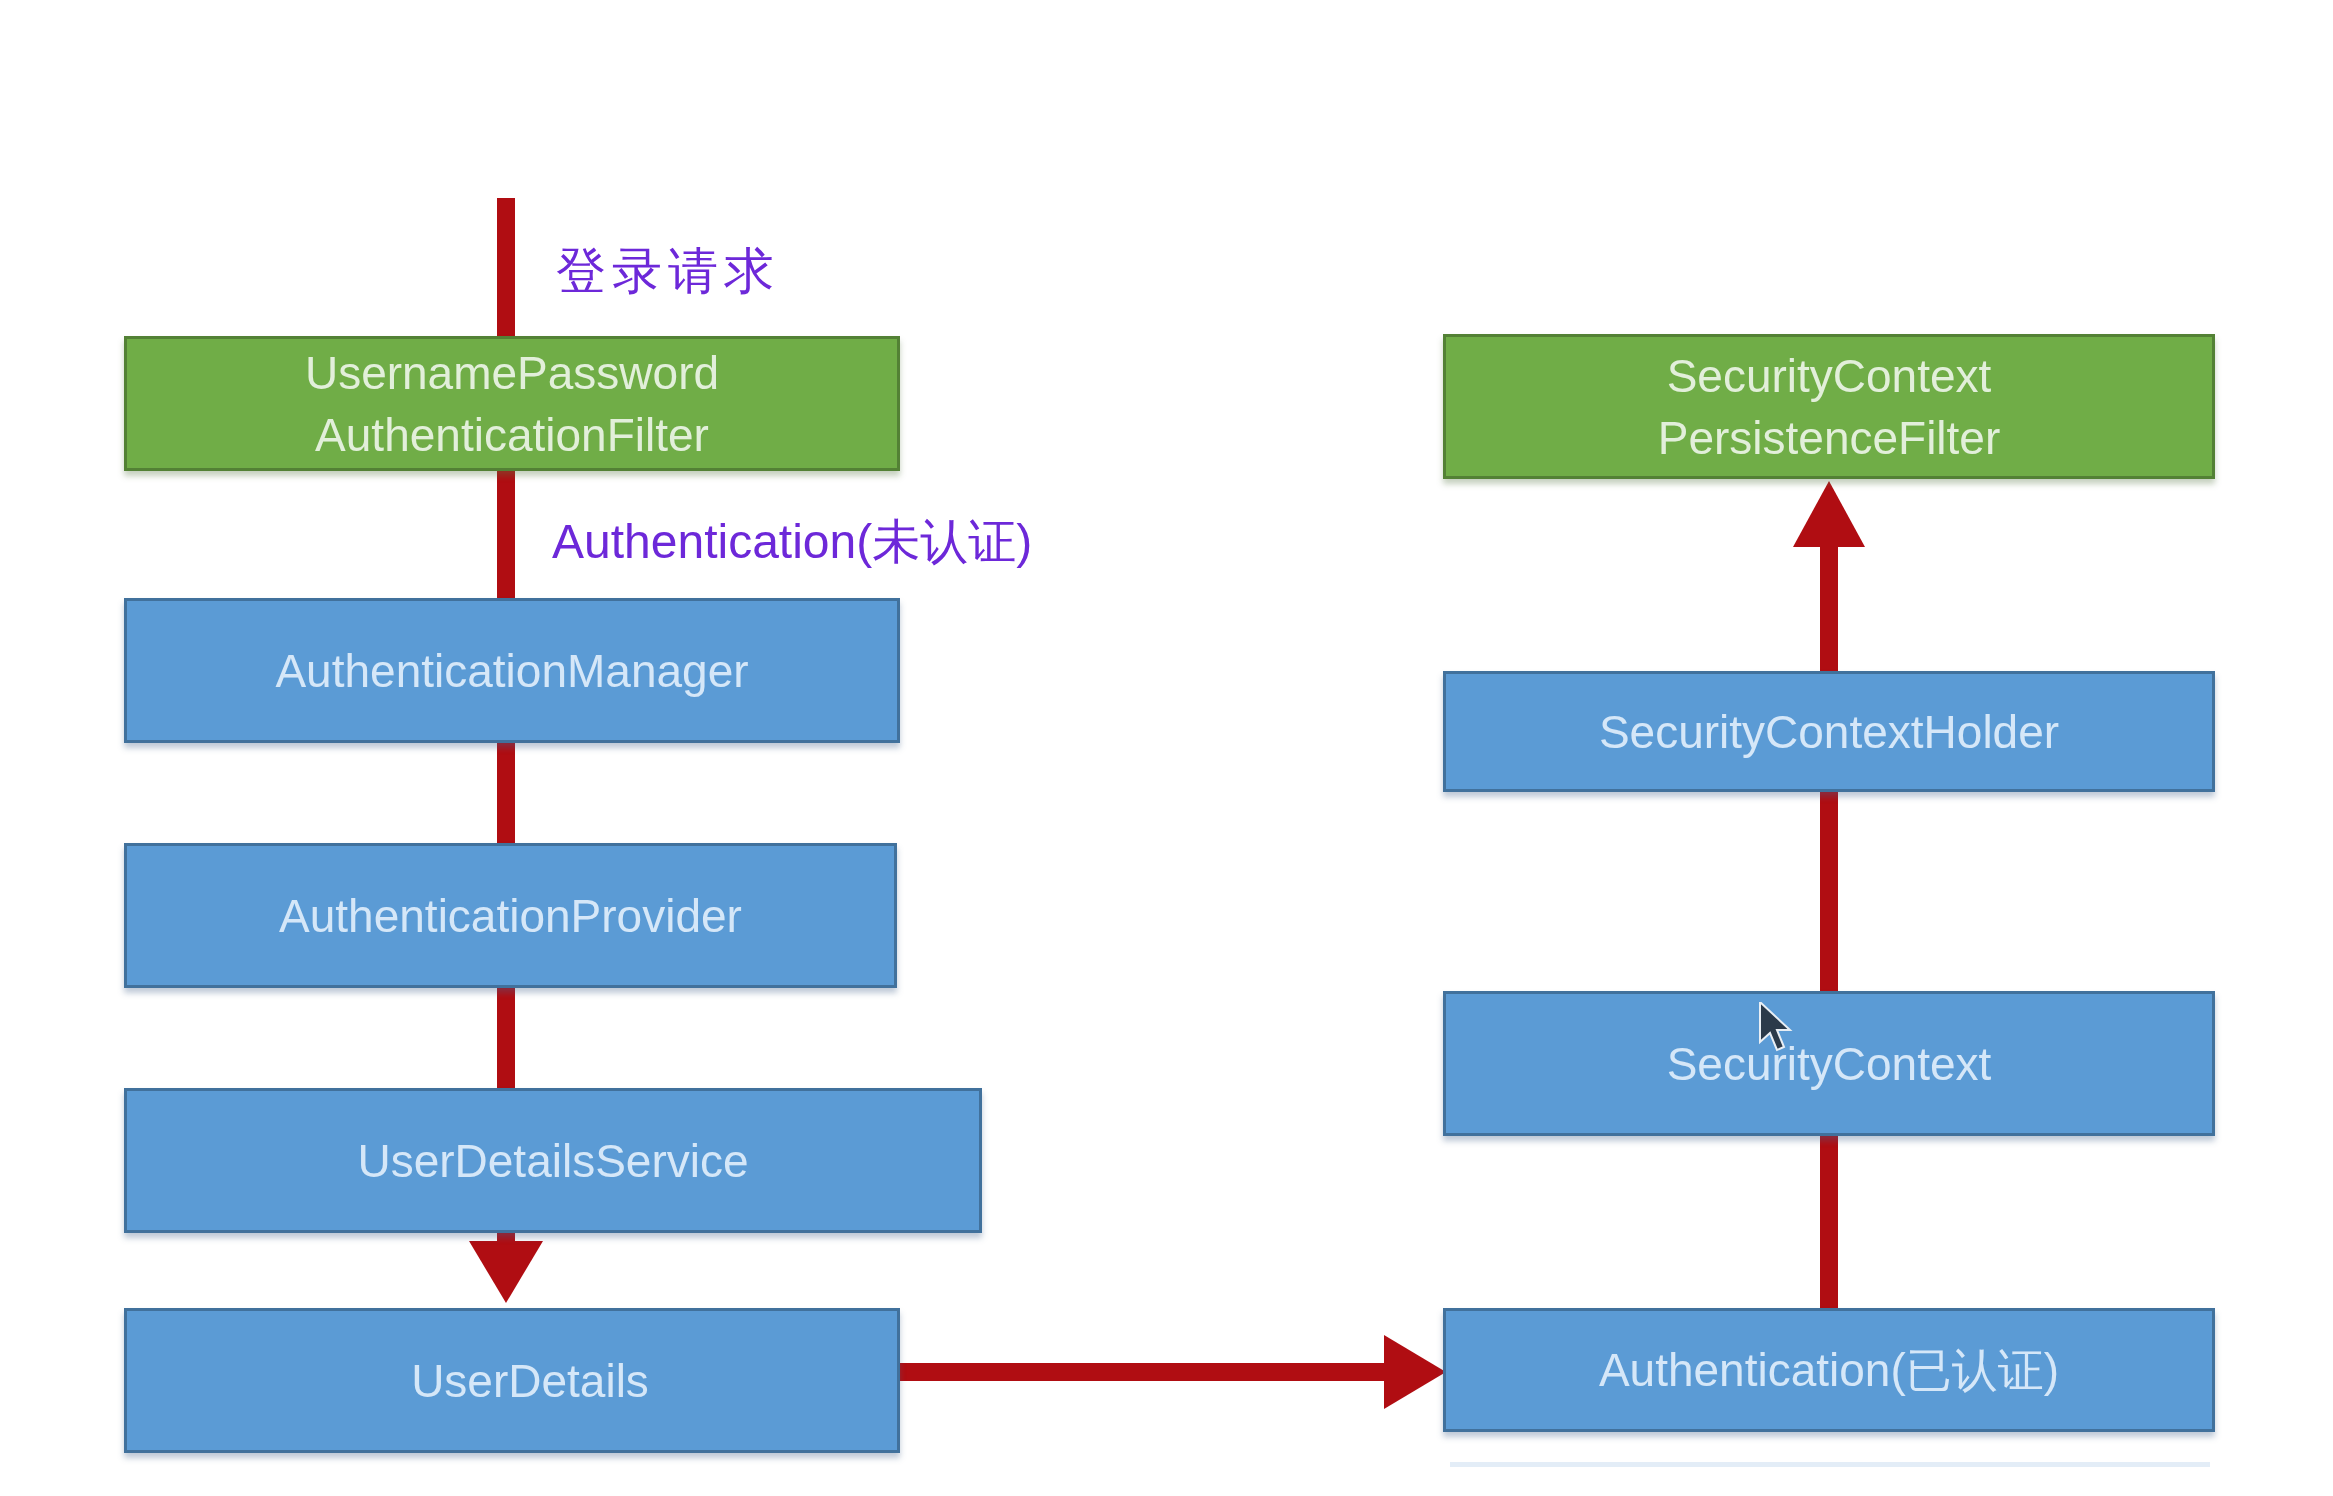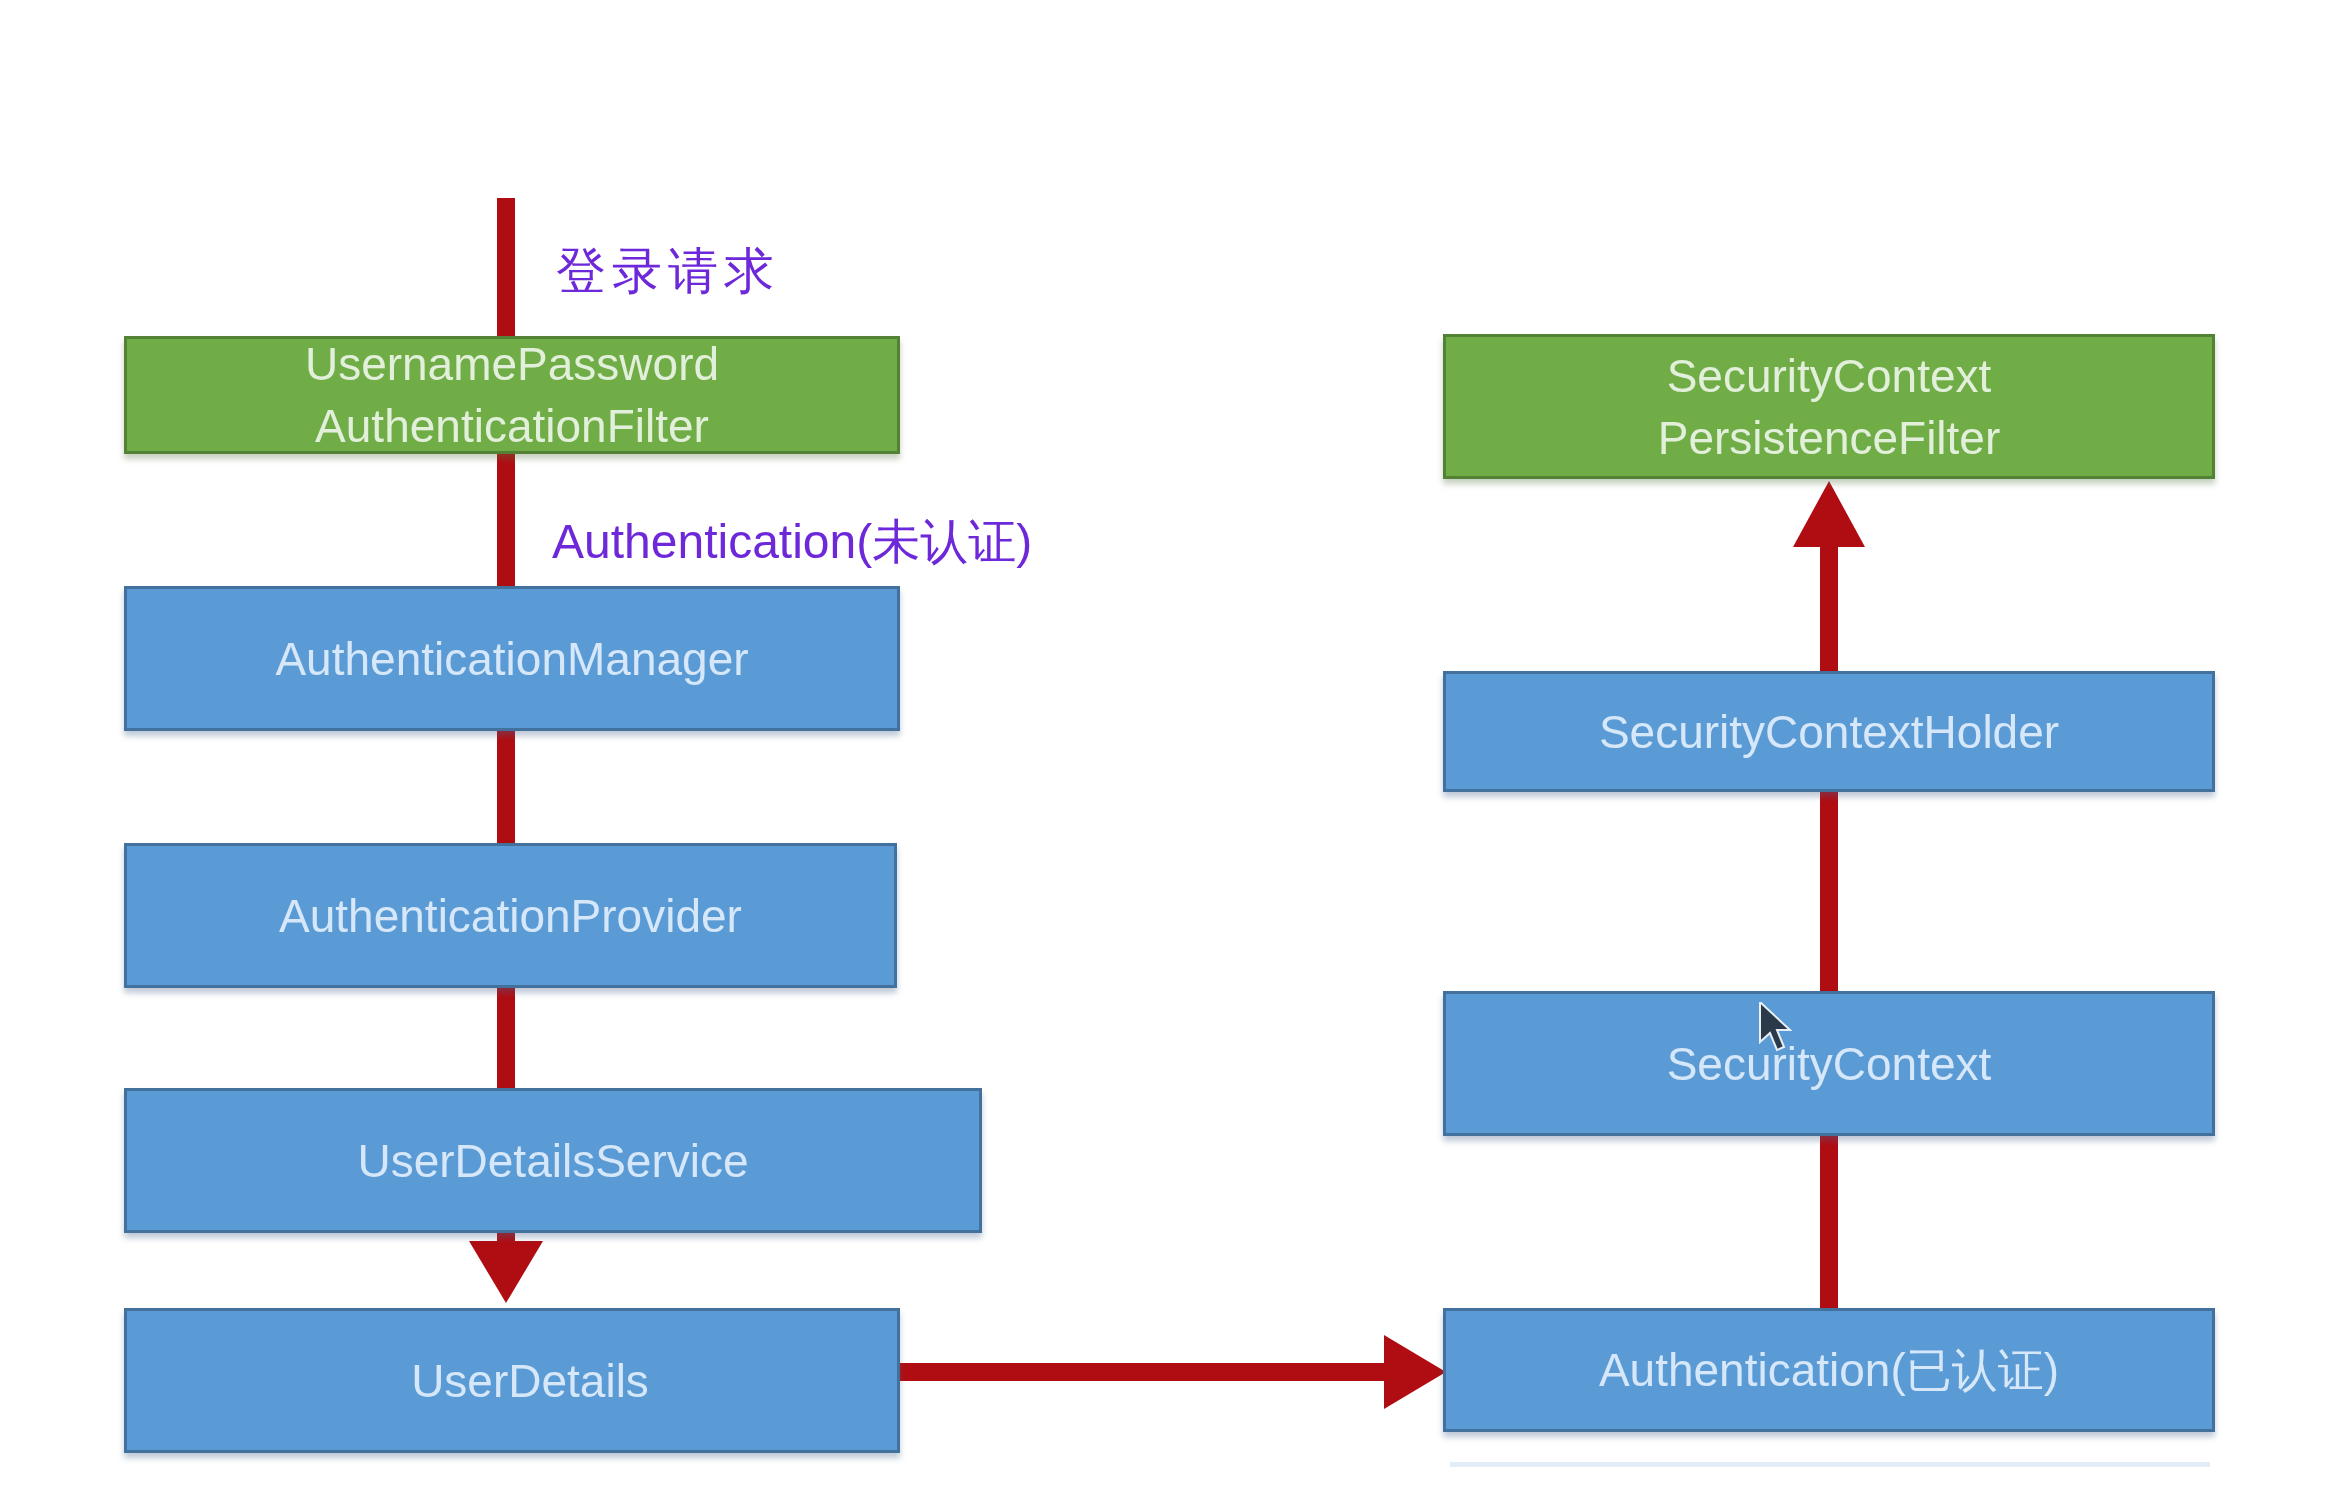--- a/index.html
+++ b/index.html
@@ -106,26 +106,26 @@
 
   <div class="shaft-v" style="left:1820px;top:545px;height:765px;"></div>
   <div class="arrowhead up" style="left:1793px;top:481px;"></div>
 
   <div class="shaft-h" style="left:900px;top:1363px;width:492px;"></div>
   <div class="arrowhead right" style="left:1384px;top:1335px;"></div>
 
   <div class="flow-label" style="left:556px;top:238px;font-size:50px;letter-spacing:6px;">登录请求</div>
   <div class="flow-label" style="left:552px;top:510px;">Authentication(未认证)</div>
 
-  <div class="node green" style="left:124px;top:336px;width:776px;height:118px;">
+  <div class="node green" style="left:124px;top:336px;width:776px;height:135px;">
     <div>UsernamePassword</div>
     <div>AuthenticationFilter</div>
   </div>
 
-  <div class="node blue" style="left:124px;top:586px;width:776px;height:145px;">
+  <div class="node blue" style="left:124px;top:598px;width:776px;height:145px;">
     <div>AuthenticationManager</div>
   </div>
 
   <div class="node blue" style="left:124px;top:843px;width:773px;height:145px;">
     <div>AuthenticationProvider</div>
   </div>
 
   <div class="node blue" style="left:124px;top:1088px;width:858px;height:145px;">
     <div>UserDetailsService</div>
   </div>

